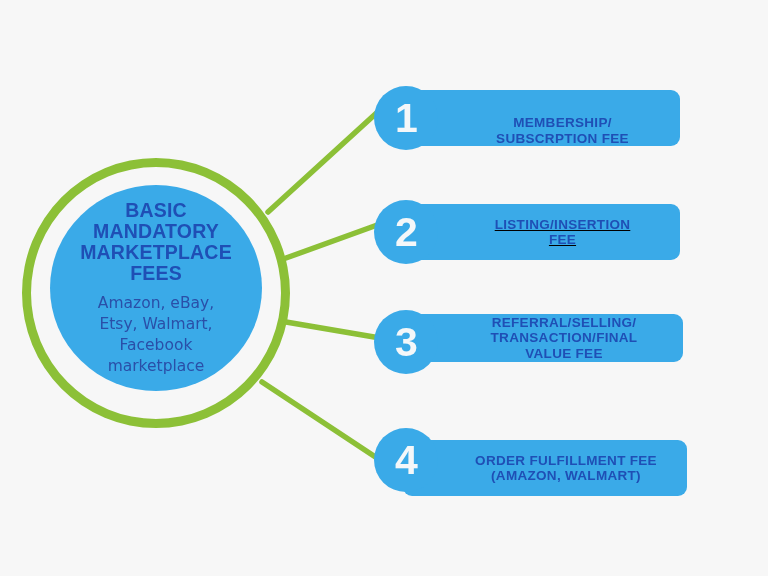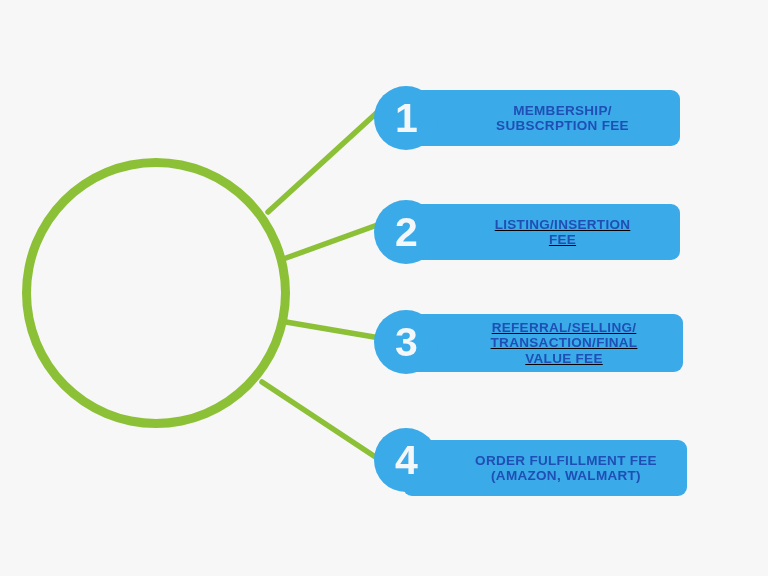--- a/index.html
+++ b/index.html
@@ -114,45 +114,55 @@
     justify-content: center;
     color: #f4f7f9;
     font-family: "Liberation Sans", sans-serif;
     font-weight: bold;
     font-size: 41px;
     line-height: 1;
     letter-spacing: -1px;
   }
 
   
-  .row-1 .pill   { left: 403px; top: 90px;  width: 277px; }
+  .row-1 .pill   { left: 403px; top: 90px;  width: 277px; align-items: flex-end; }
   .row-1 .badge  { left: 374px; top: 86px; }
   .row-2 .pill   { left: 403px; top: 204px; width: 277px; text-decoration: underline; }
   .row-2 .badge  { left: 374px; top: 200px; }
   .row-3 .pill   { left: 403px; top: 314px; width: 280px; }
   .row-3 .badge  { left: 374px; top: 310px; }
   .row-4 .pill   { left: 403px; top: 440px; width: 284px; }
   .row-4 .badge  { left: 374px; top: 428px; }
 
-  .row-3 .pill { height: 58px; text-decoration: underline; }
+  .row-3 .pill { height: 48px; }
 </style>
 </head>
 <body>
 
 <div id="infographic">
 
   <svg class="connectors" viewBox="0 0 768 576" width="768" height="576" aria-hidden="true">
     <line x1="268" y1="212" x2="382" y2="108" stroke="#8cc037" stroke-width="5.5" stroke-linecap="round"></line>
     <line x1="286" y1="258" x2="380" y2="224" stroke="#8cc037" stroke-width="5.5" stroke-linecap="round"></line>
     <line x1="286" y1="322" x2="380" y2="338" stroke="#8cc037" stroke-width="5.5" stroke-linecap="round"></line>
     <line x1="262" y1="382" x2="386" y2="464" stroke="#8cc037" stroke-width="5.5" stroke-linecap="round"></line>
   </svg>
 
   <div class="hub"></div>
 
+  <div class="hub-inner">
+    <div class="hub-title">BASIC
+MANDATORY
+MARKETPLACE
+FEES</div>
+    <div class="hub-subtitle">Amazon, eBay,
+Etsy, Walmart,
+Facebook
+marketplace</div>
+  </div>
 
   <div class="row-1">
     <div class="pill">
       <div class="pill-label">MEMBERSHIP/
 SUBSCRPTION FEE</div>
     </div>
     <div class="badge">1</div>
   </div>
 
   <div class="row-2">

